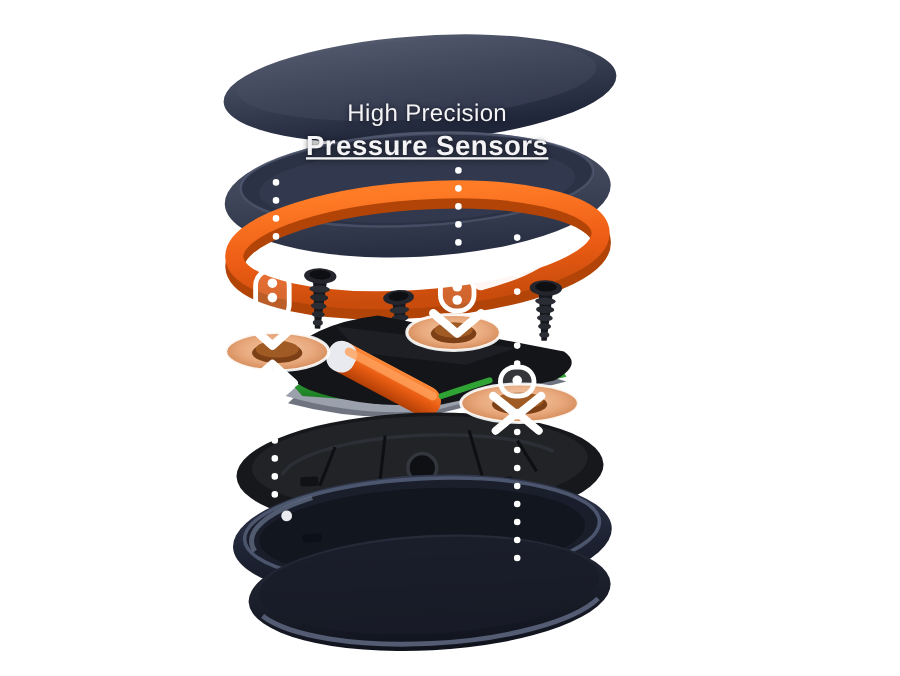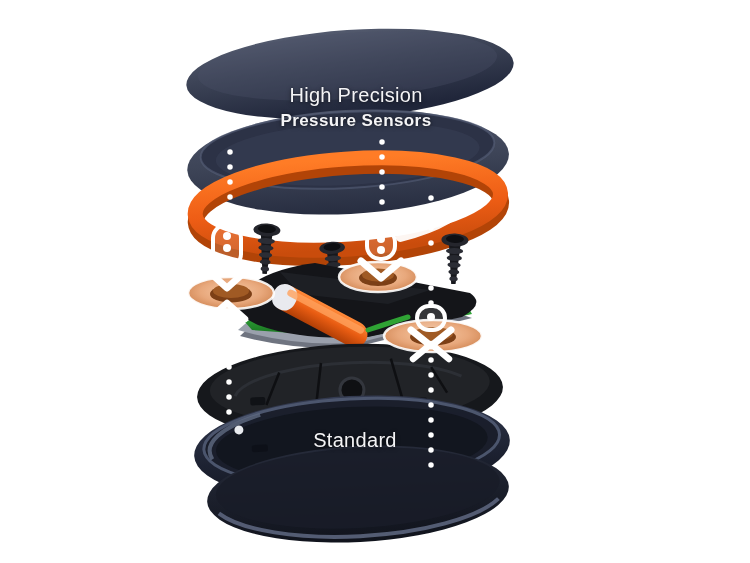--- a/index.html
+++ b/index.html
@@ -15,21 +15,21 @@
     position:absolute;
     width:320px;
     text-align:center;
     color:var(--text-white,#f4f4f6);
     text-shadow:0 1px 5px rgba(0,0,0,.45), 0 0 2px rgba(0,0,0,.35);
     letter-spacing:.3px;
     line-height:25px;
     pointer-events:none;
   }
   .label .l-reg{font-size:20px;font-weight:400;}
-  .label .l-bold{font-size:17px;font-weight:700;letter-spacing:.4px;}
+  .label .l-bold{font-size:23px;font-weight:700;letter-spacing:.4px;text-decoration:underline;}
   .label-top{left:196px;top:82px;line-height:26px;}
   .label-bottom{left:195px;top:428px;}
 </style>
 </head>
 <body>
 
 <div class="stage">
 
   <svg width="750" height="563" viewBox="0 0 750 563">
     <defs>
@@ -200,16 +200,15 @@
     <path d="M 209 319 L 227 303 L 245 319" fill="none" stroke="#fff" stroke-width="6.5" stroke-linecap="round" stroke-linejoin="round"></path>
     <path d="M 413 359 L 431 344 L 449 359" fill="none" stroke="#fff" stroke-width="6.5" stroke-linecap="round" stroke-linejoin="round"></path>
   </svg>
 
   <div class="label label-top">
     <div class="l-reg">High Precision</div>
     <div class="l-bold">Pressure Sensors</div>
   </div>
 
   <div class="label label-bottom">
-    <div class="l-reg">Standard</div>
   </div>
 
 </div>
 
 </body></html>

